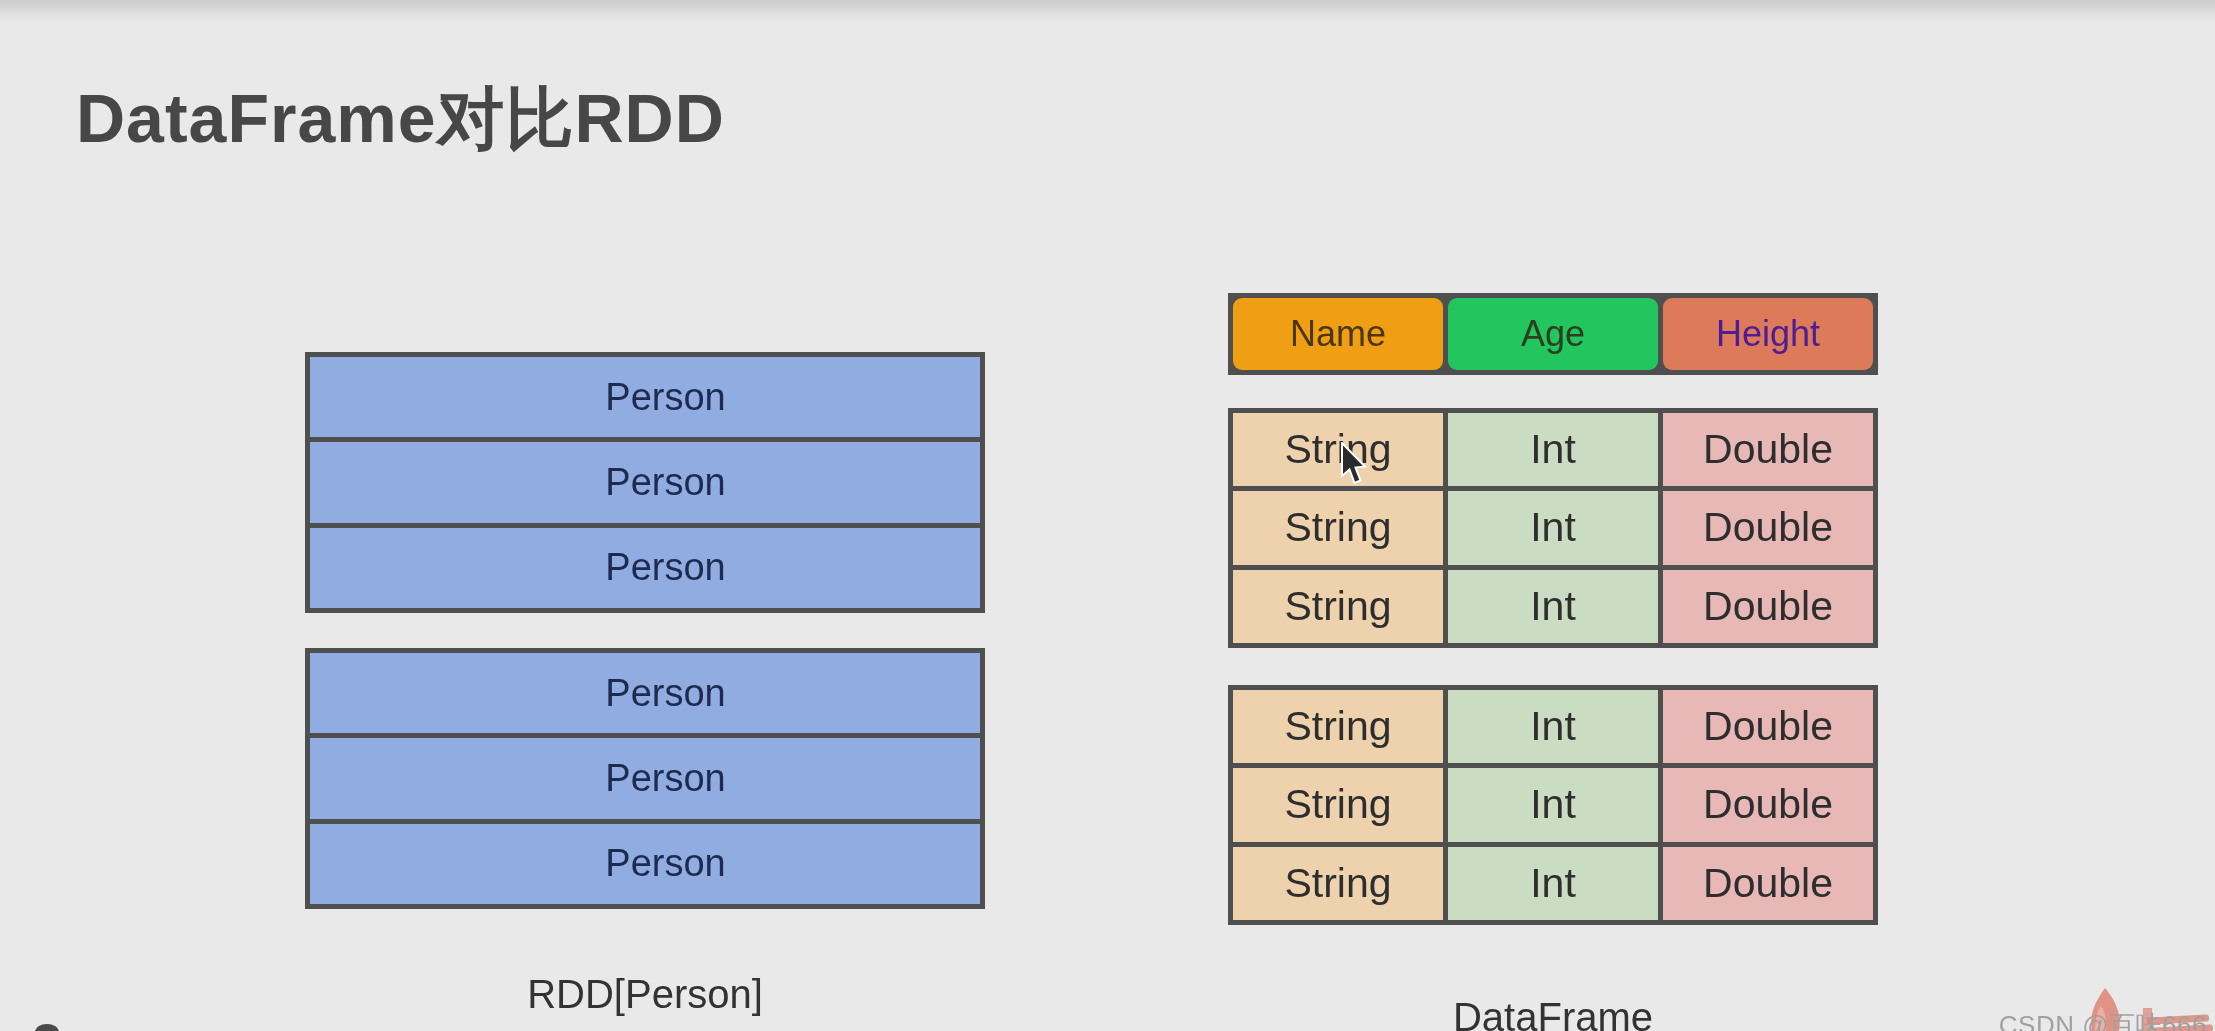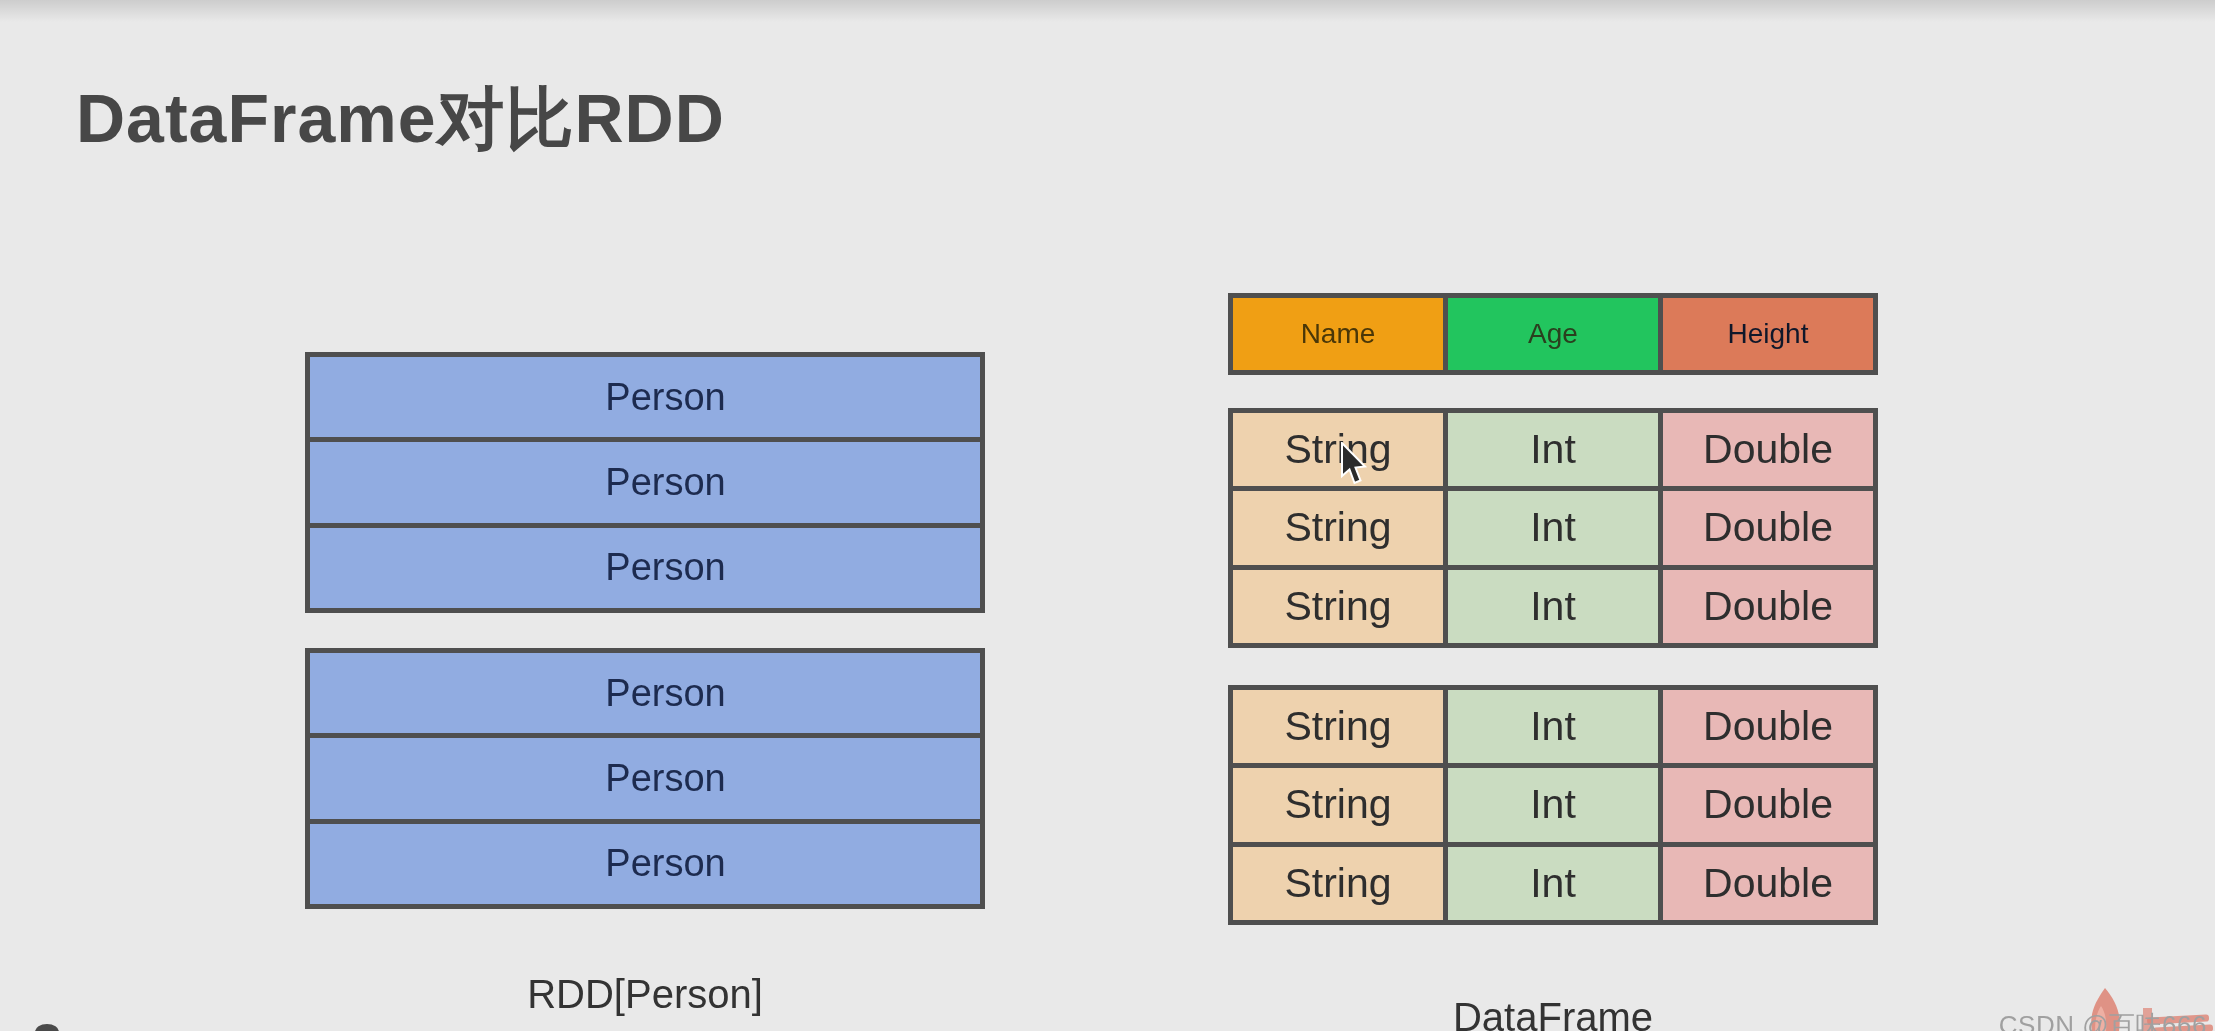--- a/index.html
+++ b/index.html
@@ -34,21 +34,21 @@
     font-size:38px;
     padding-left:41px;
   }
   
   .df-header{
     position:absolute;left:1228px;top:293px;width:650px;height:82px;
     border:5px solid #4f4f4f;box-sizing:border-box;
     display:grid;grid-template-columns:repeat(3,1fr);gap:5px;
     background:#4f4f4f;
   }
-  .df-header .cell{font-size:28px;}
+  .df-header .cell{font-size:36px;border-radius:9px;}
   .df-group{
     position:absolute;left:1228px;width:650px;height:240px;
     border:5px solid #4f4f4f;box-sizing:border-box;
     display:grid;grid-template-columns:repeat(3,1fr);grid-template-rows:repeat(3,1fr);gap:5px;
     background:#4f4f4f;
   }
   #df-g1{top:408px;}
   #df-g2{top:685px;}
   .cell{
     display:flex;align-items:center;justify-content:center;
@@ -91,21 +91,21 @@
   <div class="rdd-group" id="rdd-g2">
       <div class="person-row" style="background: rgb(145, 172, 225); color: rgb(29, 43, 79);">Person</div>
       <div class="person-row" style="background: rgb(145, 172, 225); color: rgb(29, 43, 79);">Person</div>
       <div class="person-row" style="background: rgb(145, 172, 225); color: rgb(29, 43, 79);">Person</div>
     </div>
   <p class="caption" id="rdd-caption">RDD[Person]</p>
 
   <div class="df-header">
       <div class="cell" style="background: rgb(240, 159, 20); color: rgb(74, 55, 8);">Name</div>
       <div class="cell" style="background: #22c55e; color: rgb(42, 63, 30);">Age</div>
-      <div class="cell" style="background: rgb(220, 122, 89); color: #0f172a;">Height</div>
+      <div class="cell" style="background: rgb(220, 122, 89); color: #4c1d95;">Height</div>
     </div>
   <div class="df-group" id="df-g1">
       <div class="cell" style="background: rgb(238, 210, 174); color: rgb(46, 46, 46);">String</div>
       <div class="cell" style="background: rgb(202, 220, 193); color: rgb(46, 46, 46);">Int</div>
       <div class="cell" style="background: rgb(232, 184, 182); color: rgb(46, 46, 46);">Double</div>
       <div class="cell" style="background: rgb(238, 210, 174); color: rgb(46, 46, 46);">String</div>
       <div class="cell" style="background: rgb(202, 220, 193); color: rgb(46, 46, 46);">Int</div>
       <div class="cell" style="background: rgb(232, 184, 182); color: rgb(46, 46, 46);">Double</div>
       <div class="cell" style="background: rgb(238, 210, 174); color: rgb(46, 46, 46);">String</div>
       <div class="cell" style="background: rgb(202, 220, 193); color: rgb(46, 46, 46);">Int</div>

